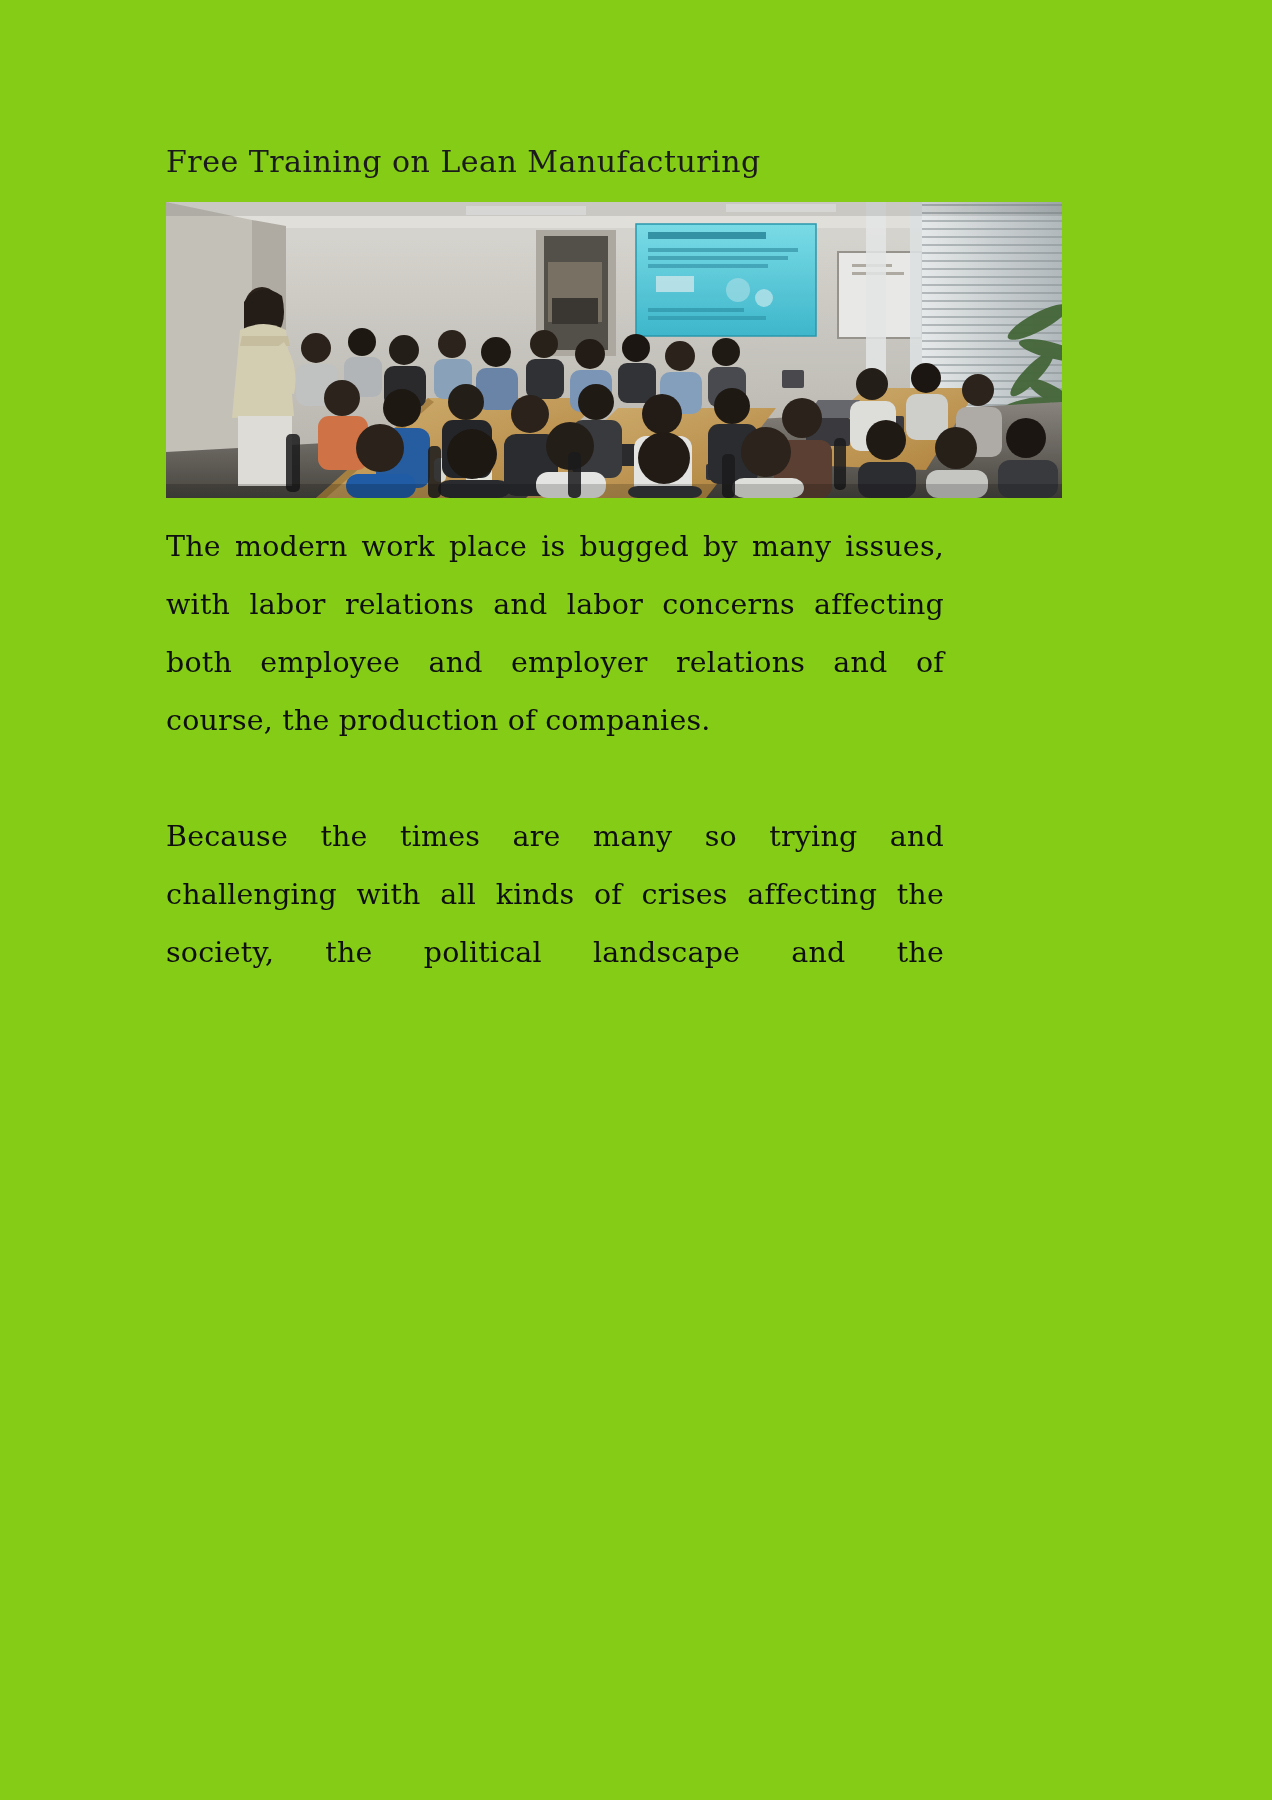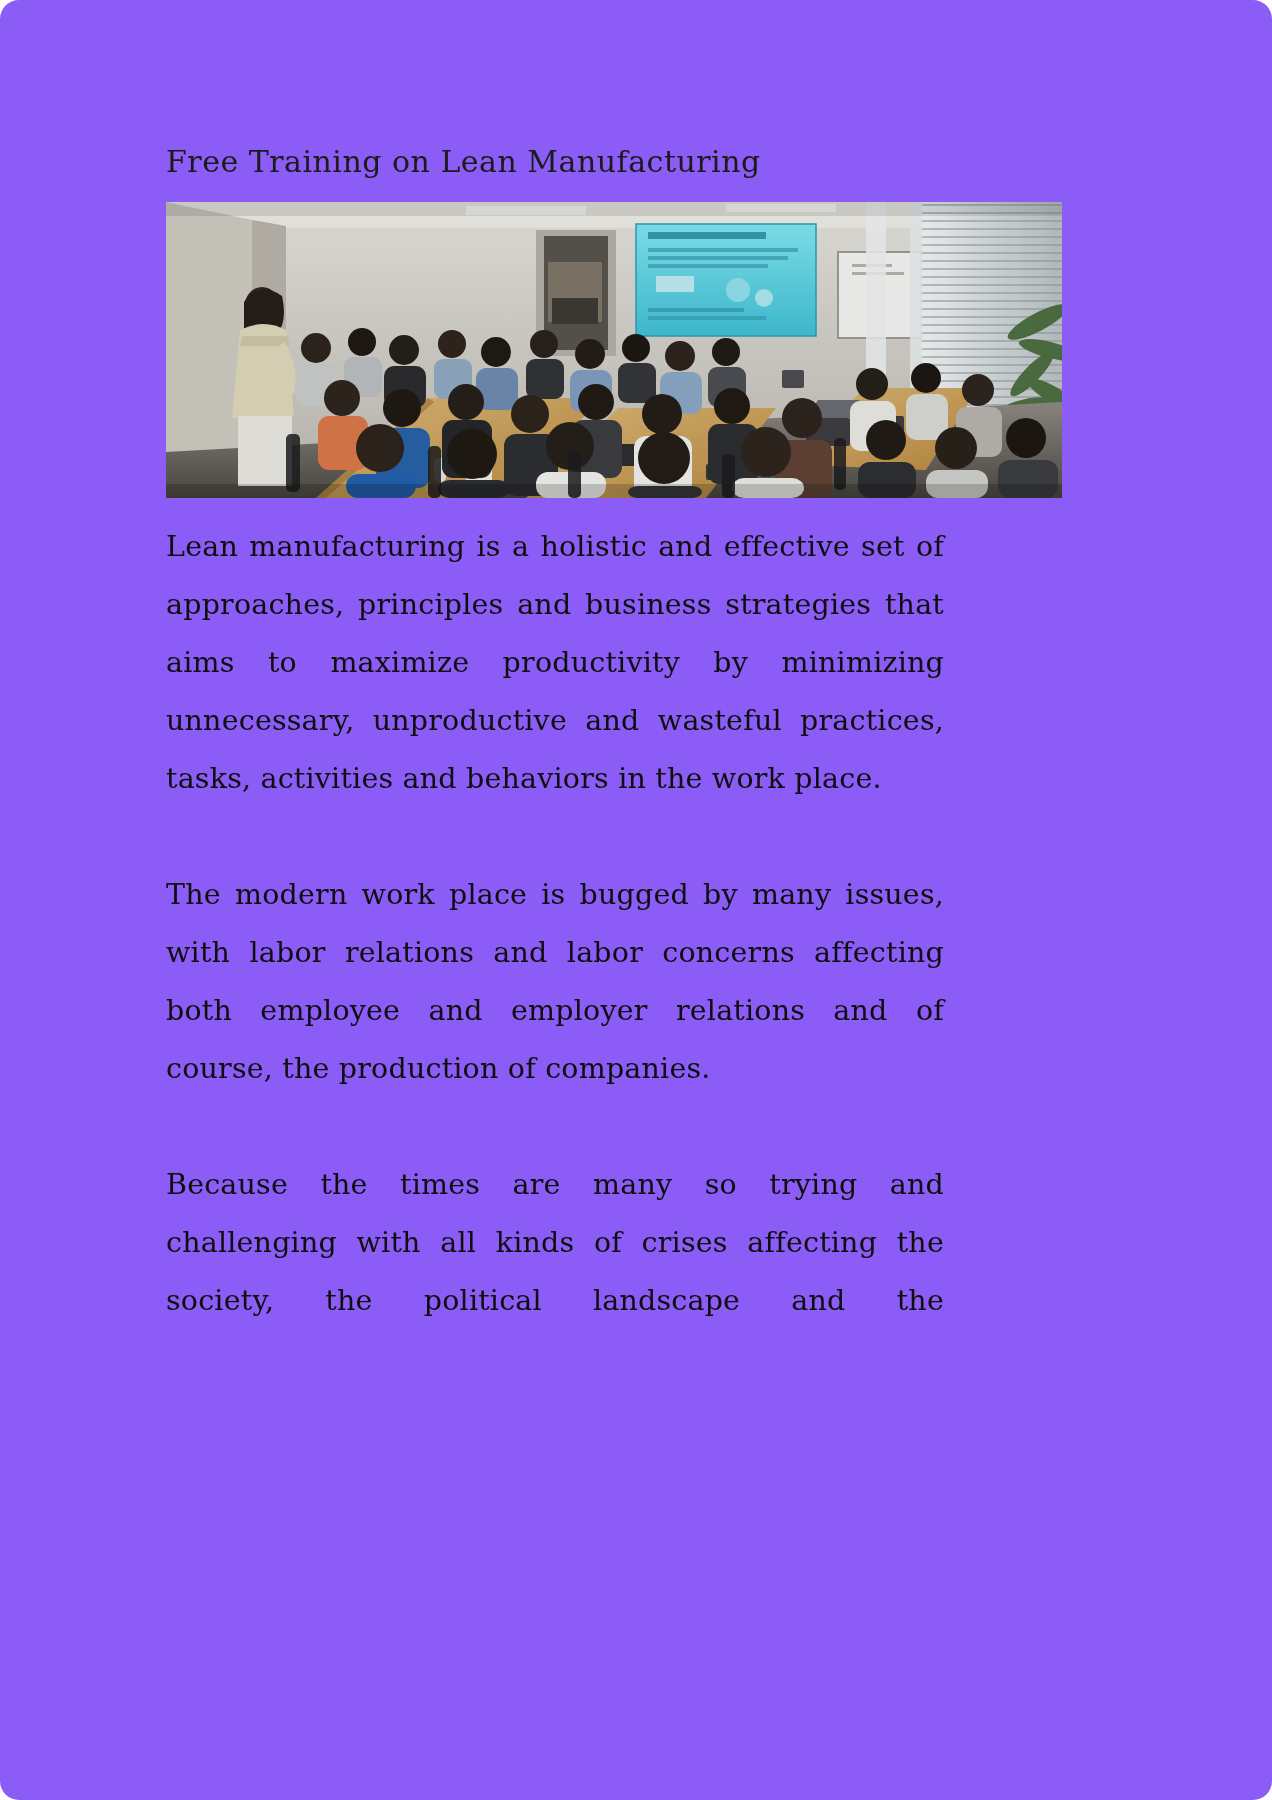--- a/index.html
+++ b/index.html
@@ -13,22 +13,21 @@
     height: 1800px;
     position: relative;
     overflow: hidden;
     font-family: "Liberation Serif", "DejaVu Serif", serif;
     color: #000000;
   }
 
   .page {
     position: absolute;
     inset: 0;
-    background: #8b5cf6;
-    border-radius: 19px;
+    background: #84cc16;
   }
 
   
   .doc-title {
     position: absolute;
     left: 166px;
     top: 140px;
     width: 800px;
     font-family: "DejaVu Serif", "Liberation Serif", serif;
     font-size: 30px;
@@ -287,18 +286,17 @@
         <rect x="668" y="236" width="12" height="52" rx="5"></rect>
       </g>
 
       <rect x="0" y="0" width="896" height="296" fill="#3a2c1f" opacity="0.06"></rect>
       <rect x="0" y="0" width="896" height="14" fill="#000000" opacity="0.10"></rect>
       <rect x="0" y="282" width="896" height="14" fill="#000000" opacity="0.18"></rect>
     </svg>
   </div>
 
   <div class="body-copy">
-    <p>Lean manufacturing is a holistic and effective set of approaches, principles and business strategies that aims to maximize productivity by minimizing unnecessary, unproductive and wasteful practices, tasks, activities and behaviors in the work place.</p>
     <p>The modern work place is bugged by many issues, with labor relations and labor concerns affecting both employee and employer relations and of course, the production of companies.</p>
     <p>Because the times are many so trying and challenging with all kinds of crises affecting the society, the political landscape and the</p>
   </div>
 
 </div>
 
 </body></html>

